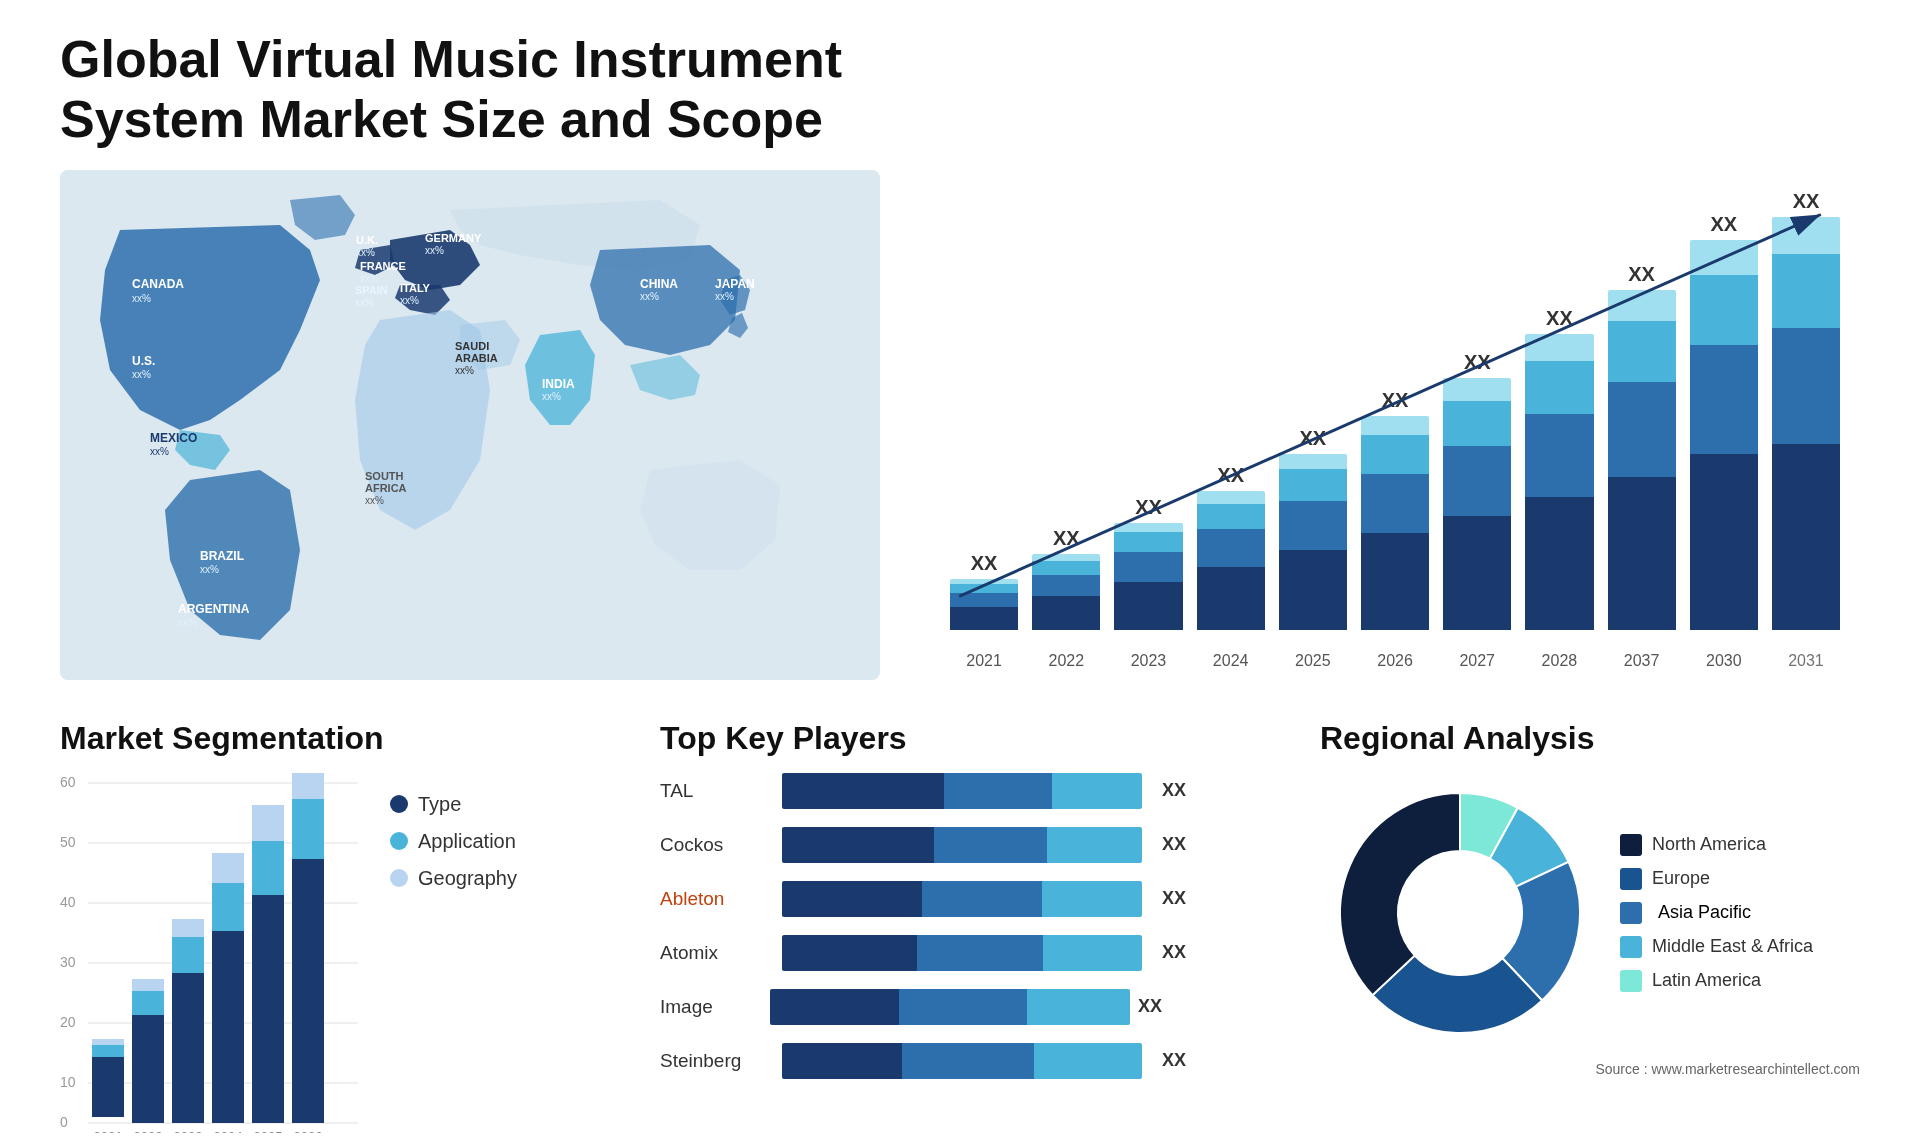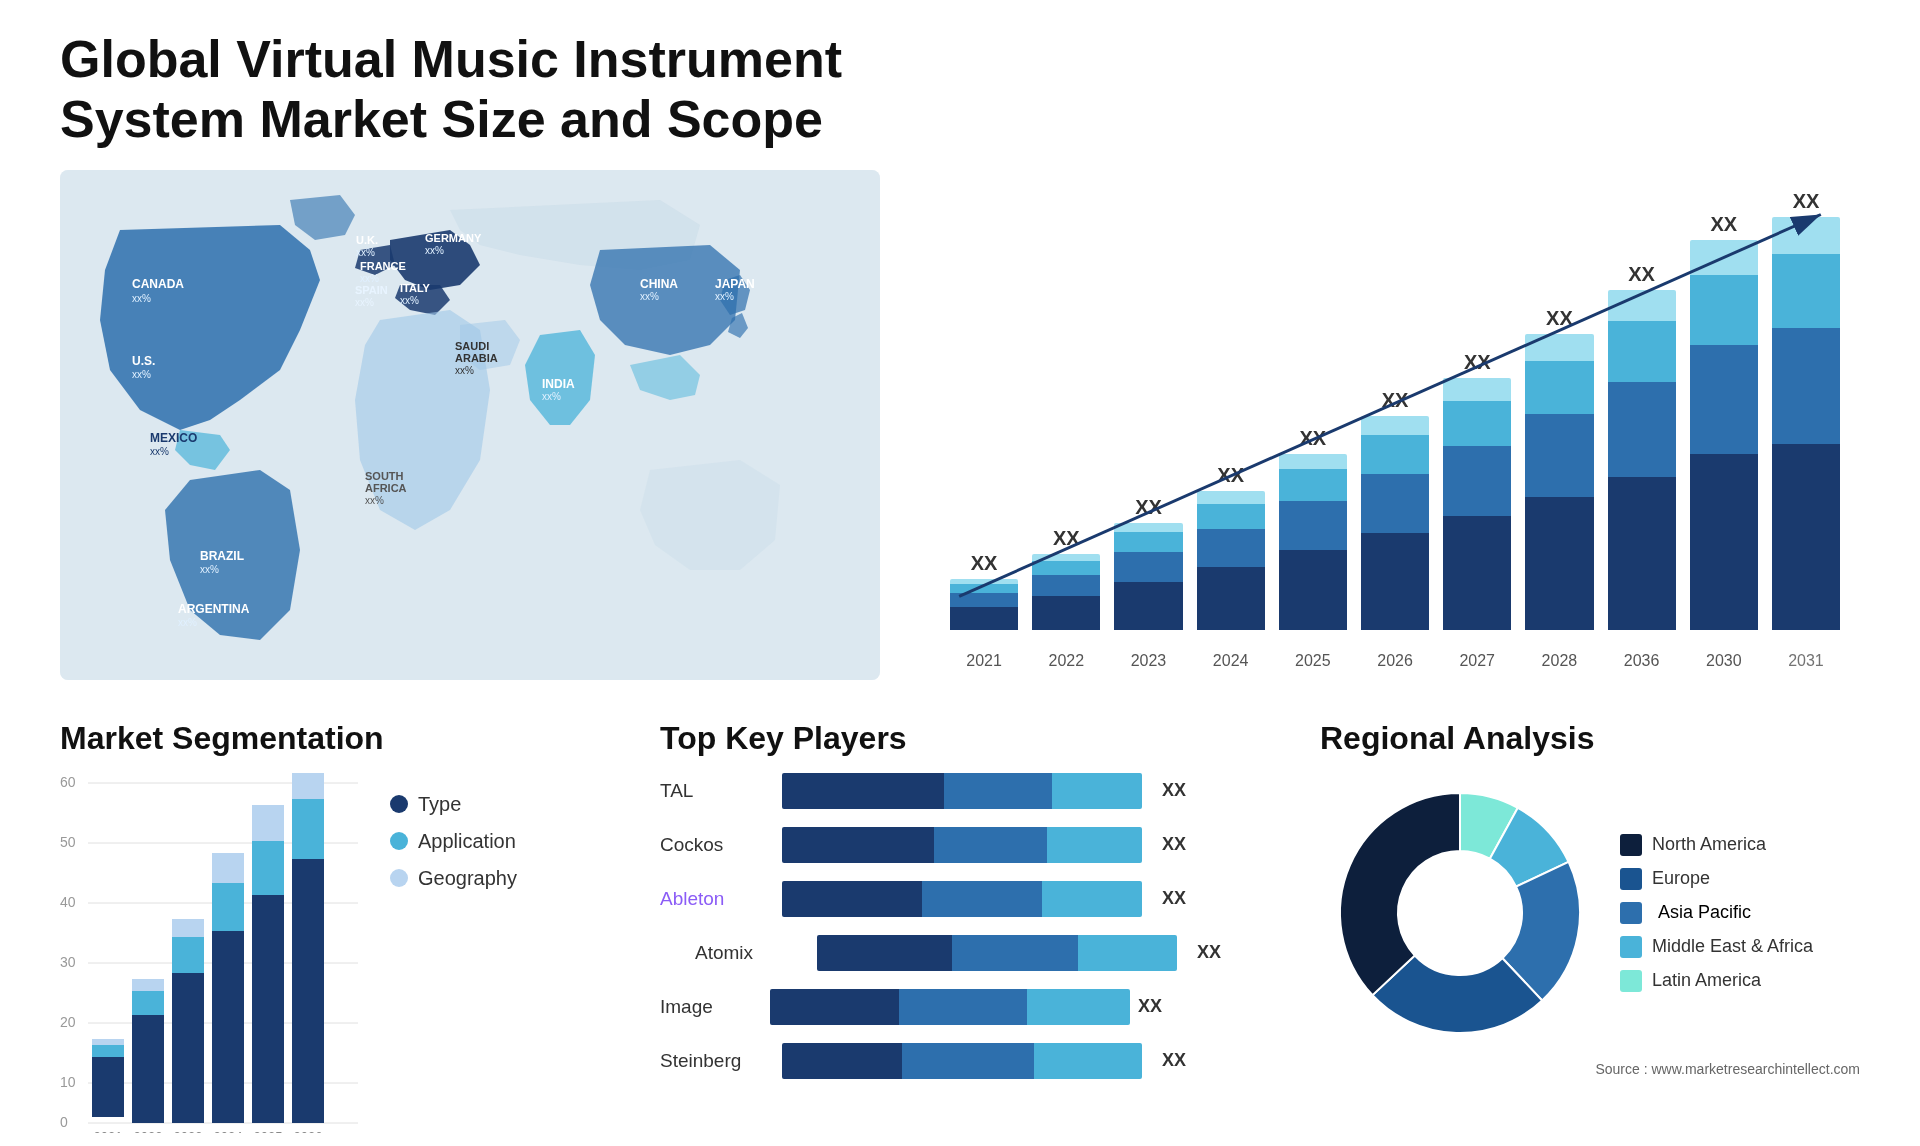--- a/index.html
+++ b/index.html
@@ -402,21 +402,21 @@
 
         <div style="position:absolute; bottom:10px; left:30px; right:20px; display:flex; gap:14px;" id="x-axis-labels">
         <div style="flex: 1 1 0%; text-align: center; font-size: 16px; color: rgb(85, 85, 85);">2021</div>
             <div style="flex: 1 1 0%; text-align: center; font-size: 16px; color: rgb(85, 85, 85);">2022</div>
             <div style="flex: 1 1 0%; text-align: center; font-size: 16px; color: rgb(85, 85, 85);">2023</div>
             <div style="flex: 1 1 0%; text-align: center; font-size: 16px; color: rgb(85, 85, 85);">2024</div>
             <div style="flex: 1 1 0%; text-align: center; font-size: 16px; color: rgb(85, 85, 85);">2025</div>
             <div style="flex: 1 1 0%; text-align: center; font-size: 16px; color: rgb(85, 85, 85);">2026</div>
             <div style="flex: 1 1 0%; text-align: center; font-size: 16px; color: rgb(85, 85, 85);">2027</div>
             <div style="flex: 1 1 0%; text-align: center; font-size: 16px; color: rgb(85, 85, 85);">2028</div>
-            <div style="flex: 1 1 0%; text-align: center; font-size: 16px; color: rgb(85, 85, 85);">2036</div>
+            <div style="flex: 1 1 0%; text-align: center; font-size: 16px; color: rgb(85, 85, 85);">2037</div>
             <div style="flex: 1 1 0%; text-align: center; font-size: 16px; color: rgb(85, 85, 85);">2030</div>
             <div style="flex: 1 1 0%; text-align: center; font-size: 16px; color: #737373;">2031</div>
           </div>
       </div>
     </div>
 
   </div>
 
   <div class="bottom-row">
 
@@ -506,30 +506,30 @@
           <div style="display: flex; align-items: center; gap: 12px; margin-bottom: 8px;">
             <div style="font-size: 19px; color: rgb(51, 51, 51); width: 110px; flex-shrink: 0;">Cockos</div>
             <div style="display: flex; height: 36px; border-radius: 2px; overflow: hidden; width: 360px; flex-shrink: 0;">
               <div style="width: 42.1%; background: rgb(26, 58, 110);"></div>
               <div style="width: 31.6%; background: rgb(45, 111, 173);"></div>
               <div style="width: 26.3%; background: rgb(74, 179, 217);"></div>
             </div>
             <div style="font-size: 18px; font-weight: 700; color: rgb(51, 51, 51); margin-left: 8px;">XX</div>
           </div>
           <div style="display: flex; align-items: center; gap: 12px; margin-bottom: 8px;">
-            <div style="font-size: 19px; color: #8b5cf6; width: 110px; flex-shrink: 0;">Ableton</div>
+            <div style="font-size: 19px; color: #c2410c; width: 110px; flex-shrink: 0;">Ableton</div>
             <div style="display: flex; height: 36px; border-radius: 2px; overflow: hidden; width: 360px; flex-shrink: 0;">
               <div style="width: 38.9%; background: rgb(26, 58, 110);"></div>
               <div style="width: 33.3%; background: rgb(45, 111, 173);"></div>
               <div style="width: 27.8%; background: rgb(74, 179, 217);"></div>
             </div>
             <div style="font-size: 18px; font-weight: 700; color: rgb(51, 51, 51); margin-left: 8px;">XX</div>
           </div>
           <div style="display: flex; align-items: center; gap: 12px; margin-bottom: 8px;">
-            <div style="font-size: 19px; color: rgb(51, 51, 51); width: 110px; flex-shrink: 0; margin-left: 35px;">Atomix</div>
+            <div style="font-size: 19px; color: rgb(51, 51, 51); width: 110px; flex-shrink: 0;">Atomix</div>
             <div style="display: flex; height: 36px; border-radius: 2px; overflow: hidden; width: 360px; flex-shrink: 0;">
               <div style="width: 37.5%; background: rgb(26, 58, 110);"></div>
               <div style="width: 35%; background: rgb(45, 111, 173);"></div>
               <div style="width: 27.5%; background: rgb(74, 179, 217);"></div>
             </div>
             <div style="font-size: 18px; font-weight: 700; color: rgb(51, 51, 51); margin-left: 8px;">XX</div>
           </div>
           <div style="display: flex; align-items: center; margin-bottom: 8px;">
             <div style="font-size: 19px; color: rgb(51, 51, 51); width: 110px; flex-shrink: 0;">Image</div>
             <div style="display: flex; height: 36px; border-radius: 2px; overflow: hidden; width: 360px; flex-shrink: 0;">

